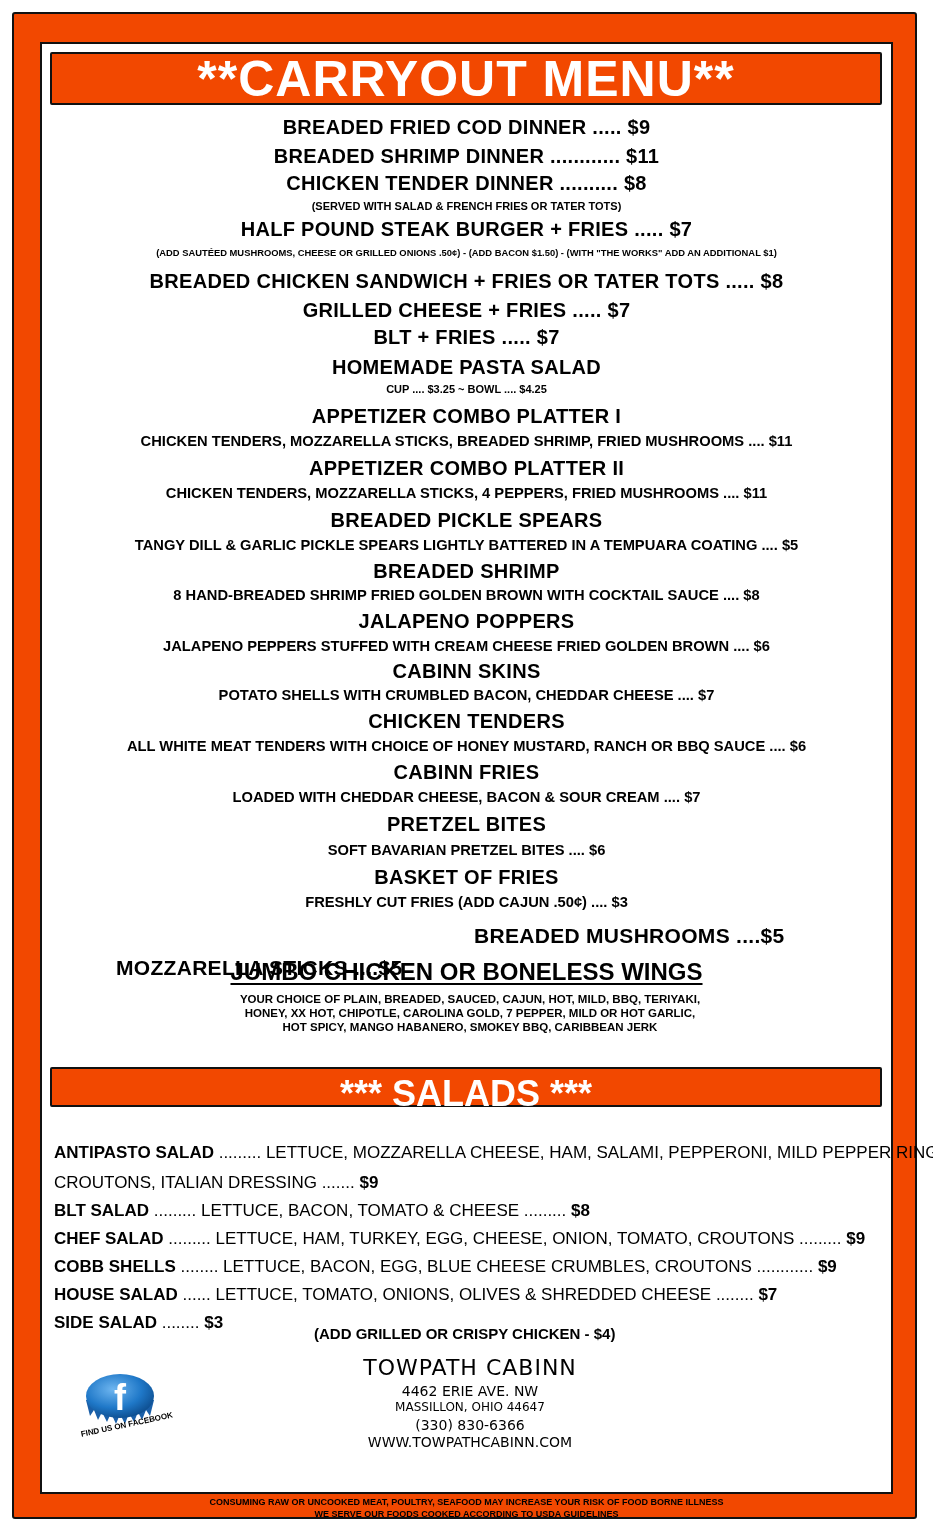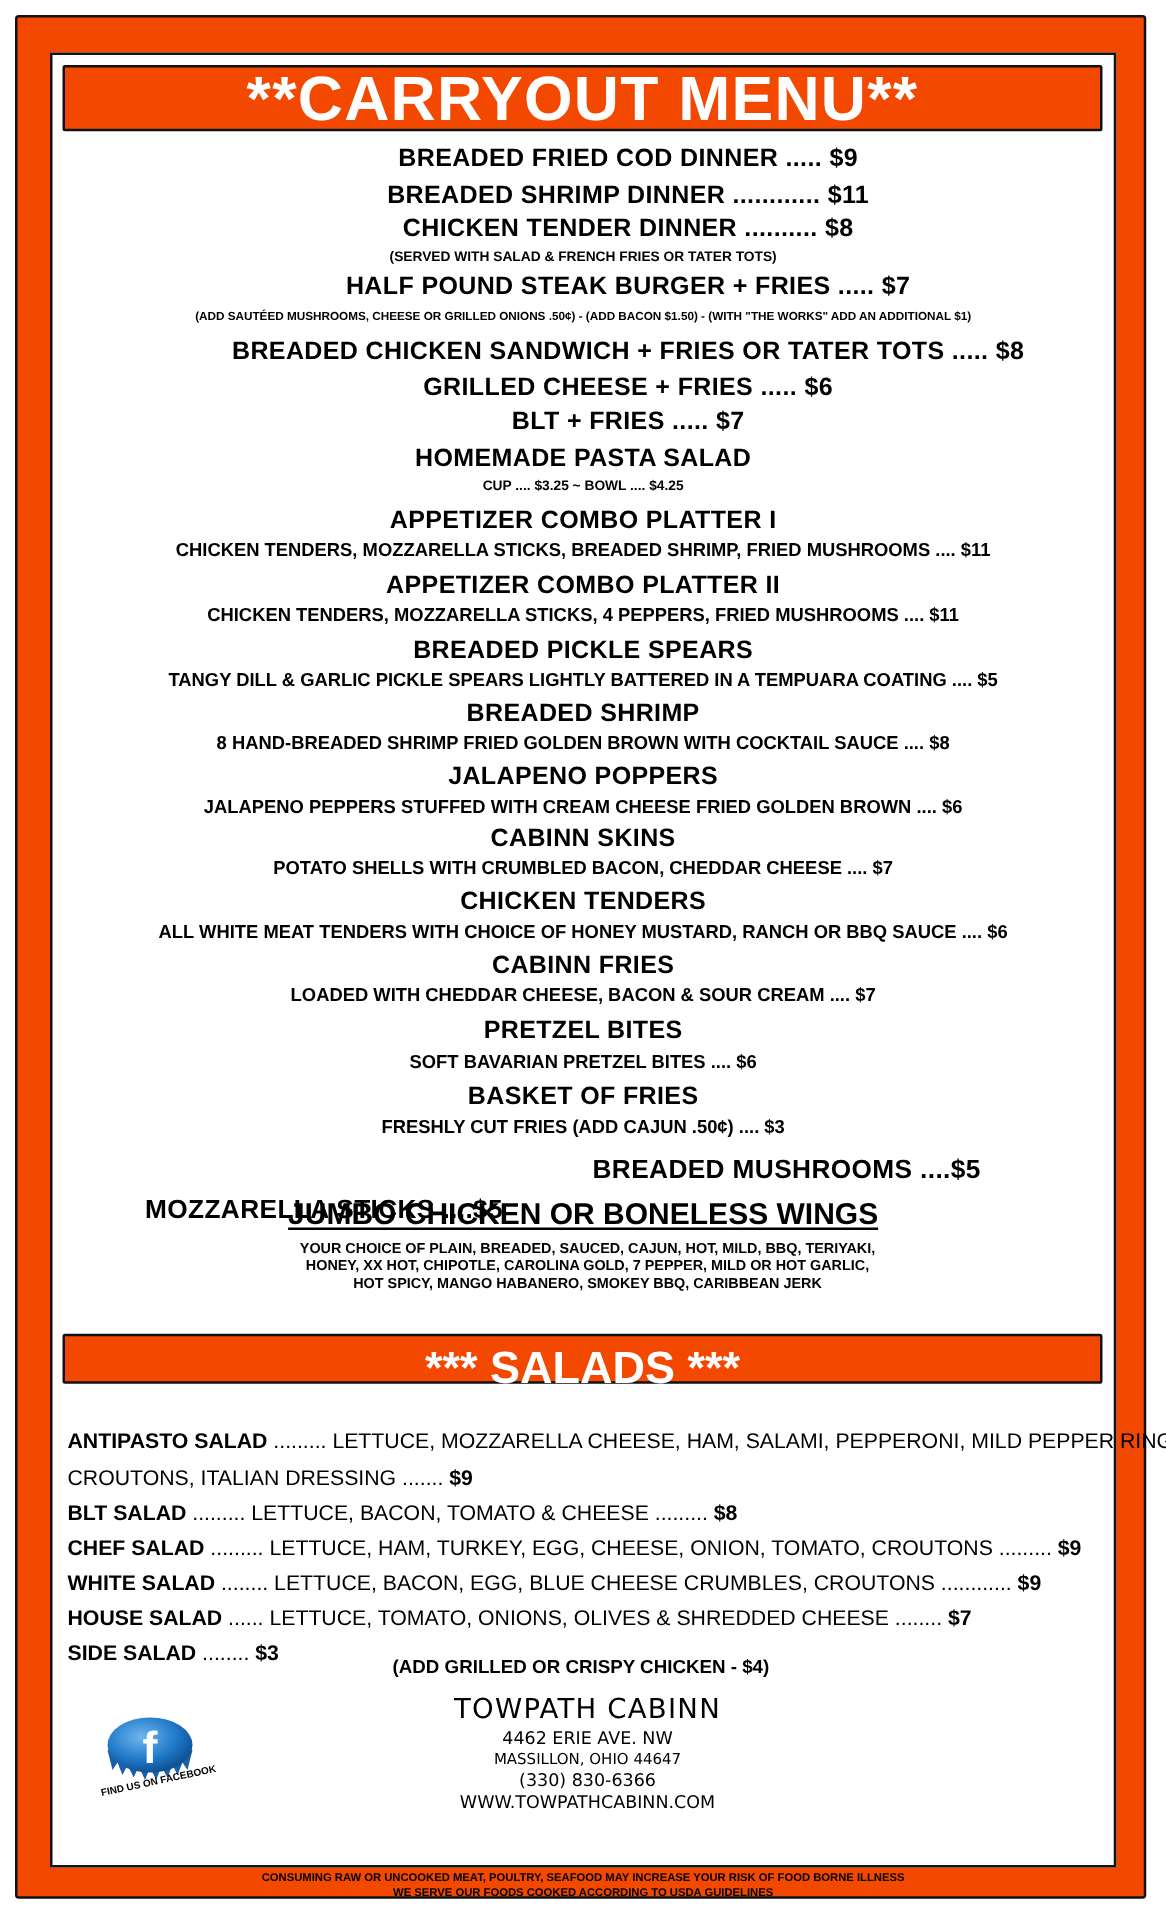--- a/index.html
+++ b/index.html
@@ -3,21 +3,21 @@
 <meta charset="utf-8">
 <style>
   html, body { margin: 0; padding: 0; background: #ffffff; }
   body { width: 933px; height: 1536px; position: relative; overflow: hidden; font-family: "Liberation Sans", sans-serif; color: #000; }
   .frame { position: absolute; left: 12px; top: 12px; width: 905px; height: 1507px; background: #F24800; border: 2px solid #111; border-radius: 3px; box-sizing: border-box; }
   .panel { position: absolute; left: 40px; top: 42px; width: 853px; height: 1452px; background: #fff; border: 2px solid #111; box-sizing: border-box; }
   .banner { position: absolute; left: 50px; width: 832px; background: #F24800; border: 2px solid #111; box-sizing: border-box; color: #fff; text-align: center; font-weight: bold; border-radius: 2px; }
   .banner.title { top: 52px; height: 53px; font-size: 50px; line-height: 50px; letter-spacing: 1px; }
   .banner.salads { top: 1067px; height: 40px; font-size: 36px; line-height: 50px; }
   .line { position: absolute; left: 40px; width: 853px; text-align: center; white-space: nowrap; font-weight: bold; }
-  .big { font-size: 20px; letter-spacing: 0.3px; padding-left: 36px; }
+  .big { font-size: 20px; letter-spacing: 0.3px; }
   .big2 { font-size: 21px; letter-spacing: 0.3px; }
   .head { font-size: 20px; letter-spacing: 0.3px; }
   .small { font-size: 11px; }
   .tiny { font-size: 9.4px; }
   .desc { font-size: 15px; transform: scaleX(0.98); }
   .desc .price { font-weight: bold; }
   .wings-title { font-size: 24px; text-decoration: underline; text-underline-offset: 3px; }
   .wings-desc { font-size: 11.5px; line-height: 14px; white-space: normal; left: 170px; width: 600px; }
   .salad-row { position: absolute; left: 54px; white-space: nowrap; font-size: 17px; }
   .salad-row .nm { font-weight: bold; }
@@ -45,21 +45,21 @@
 </div>
 
 <div class="line big" style="top:116px">BREADED FRIED COD DINNER ..... $9</div>
 <div class="line big" style="top:145px">BREADED SHRIMP DINNER ............ $11</div>
 <div class="line big" style="top:172px">CHICKEN TENDER DINNER .......... $8</div>
 <div class="line small" style="top:200px">(SERVED WITH SALAD &amp; FRENCH FRIES OR TATER TOTS)</div>
 <div class="line big" style="top:218px">HALF POUND STEAK BURGER + FRIES ..... $7</div>
 <div class="line tiny" style="top:247px">(ADD SAUTÉED MUSHROOMS, CHEESE OR GRILLED ONIONS .50¢) - (ADD BACON $1.50) - (WITH "THE WORKS" ADD AN ADDITIONAL $1)</div>
 
 <div class="line big" style="top:270px">BREADED CHICKEN SANDWICH + FRIES OR TATER TOTS ..... $8</div>
-<div class="line big" style="top:299px">GRILLED CHEESE + FRIES ..... $6</div>
+<div class="line big" style="top:299px">GRILLED CHEESE + FRIES ..... $7</div>
 <div class="line big" style="top:326px">BLT + FRIES ..... $7</div>
 <div class="line head" style="top:356px">HOMEMADE PASTA SALAD</div>
 <div class="line small" style="top:383px">CUP .... $3.25 ~ BOWL .... $4.25</div>
 
 <div class="line head" style="top:405px">APPETIZER COMBO PLATTER I</div>
 <div class="line desc" style="top:432px"><span>CHICKEN TENDERS, MOZZARELLA STICKS, BREADED SHRIMP, FRIED MUSHROOMS ....</span> <span class="price">$11</span></div>
 
 <div class="line head" style="top:457px">APPETIZER COMBO PLATTER II</div>
 <div class="line desc" style="top:484px"><span>CHICKEN TENDERS, MOZZARELLA STICKS, 4 PEPPERS, FRIED MUSHROOMS ....</span> <span class="price">$11</span></div>
 
@@ -107,21 +107,21 @@
 <div class="salad-row" style="top:1173px">
   <span class="ing">CROUTONS, ITALIAN DRESSING</span><span class="dots"> ....... </span><span class="pr">$9</span>
 </div>
 <div class="salad-row" style="top:1201px">
   <span class="nm">BLT SALAD</span><span class="dots"> ......... </span><span class="ing">LETTUCE, BACON, TOMATO &amp; CHEESE</span><span class="dots"> ......... </span><span class="pr">$8</span>
 </div>
 <div class="salad-row" style="top:1229px">
   <span class="nm">CHEF SALAD</span><span class="dots"> ......... </span><span class="ing">LETTUCE, HAM, TURKEY, EGG, CHEESE, ONION, TOMATO, CROUTONS</span><span class="dots"> ......... </span><span class="pr">$9</span>
 </div>
 <div class="salad-row" style="top:1257px">
-  <span class="nm">WHITE SALAD</span><span class="dots"> ........ </span><span class="ing">LETTUCE, BACON, EGG, BLUE CHEESE CRUMBLES, CROUTONS</span><span class="dots"> ............ </span><span class="pr">$9</span>
+  <span class="nm">COBB SHELLS</span><span class="dots"> ........ </span><span class="ing">LETTUCE, BACON, EGG, BLUE CHEESE CRUMBLES, CROUTONS</span><span class="dots"> ............ </span><span class="pr">$9</span>
 </div>
 <div class="salad-row" style="top:1285px">
   <span class="nm">HOUSE SALAD</span><span class="dots"> ...... </span><span class="ing">LETTUCE, TOMATO, ONIONS, OLIVES &amp; SHREDDED CHEESE</span><span class="dots"> ........ </span><span class="pr">$7</span>
 </div>
 <div class="salad-row" style="top:1313px">
   <span class="nm">SIDE SALAD</span><span class="dots"> ........ </span><span class="pr">$3</span>
 </div>
 <div class="addon">(ADD GRILLED OR CRISPY CHICKEN - $4)</div>
 
 <div class="fb">

